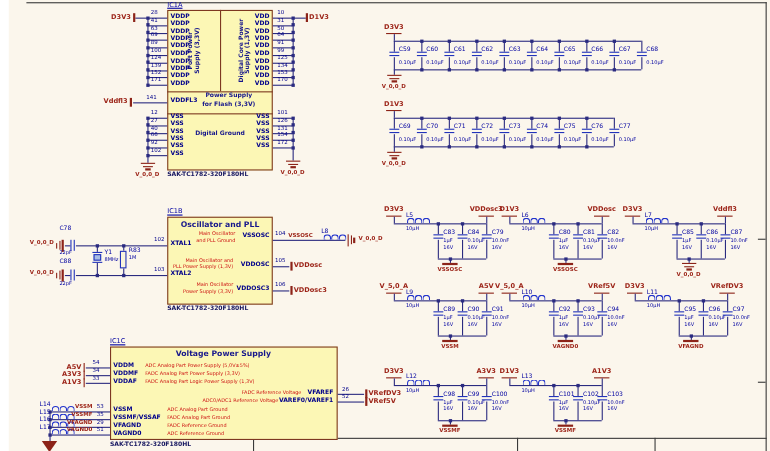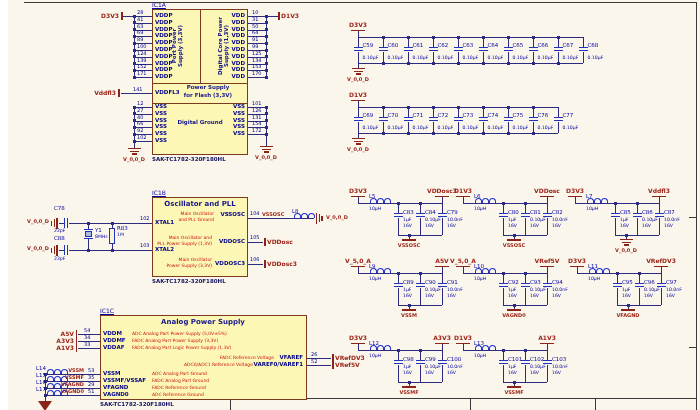--- a/index.html
+++ b/index.html
@@ -276,21 +276,21 @@
     <div class="wire" style="left: 88px; top: 239.2px; width: 1px; height: 10.8px;"></div>
     <div class="t comp" style="top: 228px; left: 95px;">Y1</div>
     <div class="t val" style="top: 235px; left: 95px;">8MHz</div>
     <div class="wire" style="left: 112px; top: 223px; width: 1px; height: 5px;"></div>
     <div class="rbody" style="left: 108.8px; top: 228px; width: 6.5px; height: 15.5px;"></div>
     <div class="wire" style="left: 112px; top: 243.5px; width: 1px; height: 6.5px;"></div>
     <div class="t comp" style="top: 226px; left: 117px;">R83</div>
     <div class="t val" style="top: 233px; left: 117px;">1M</div>
     <div class="ic" style="left: 100px; top: 315px; width: 207px; height: 85px;"></div>
     <div class="t refdes" style="top: 308px; left: 100px;">IC1C</div>
-    <div class="t title" style="top: 319px; left: 203px; transform: translateX(-50%);">Analog Power Supply</div>
+    <div class="t title" style="top: 319px; left: 203px; transform: translateX(-50%);">Voltage Power Supply</div>
     <div class="t part" style="top: 401.5px; left: 100px;">SAK-TC1782-320F180HL</div>
     <div class="t pname" style="top: 331px; left: 103px;">VDDM</div>
     <div class="t desc" style="top: 331.5px; left: 132px;">ADC Analog Part Power Supply (5,0V±5%)</div>
     <div class="wire" style="left: 78px; top: 334px; width: 22px; height: 1px;"></div>
     <div class="t pnum" style="top: 327.5px; left: 84px;">54</div>
     <div class="gline" style="left: 75.5px; top: 330px; width: 1.6px; height: 8px;"></div>
     <div class="t net" style="top: 331px; right: 626px;">A5V</div>
     <div class="t pname" style="top: 338px; left: 103px;">VDDMF</div>
     <div class="t desc" style="top: 338.5px; left: 132px;">FADC Analog Part Power Supply (3,3V)</div>
     <div class="wire" style="left: 78px; top: 341px; width: 22px; height: 1px;"></div>

